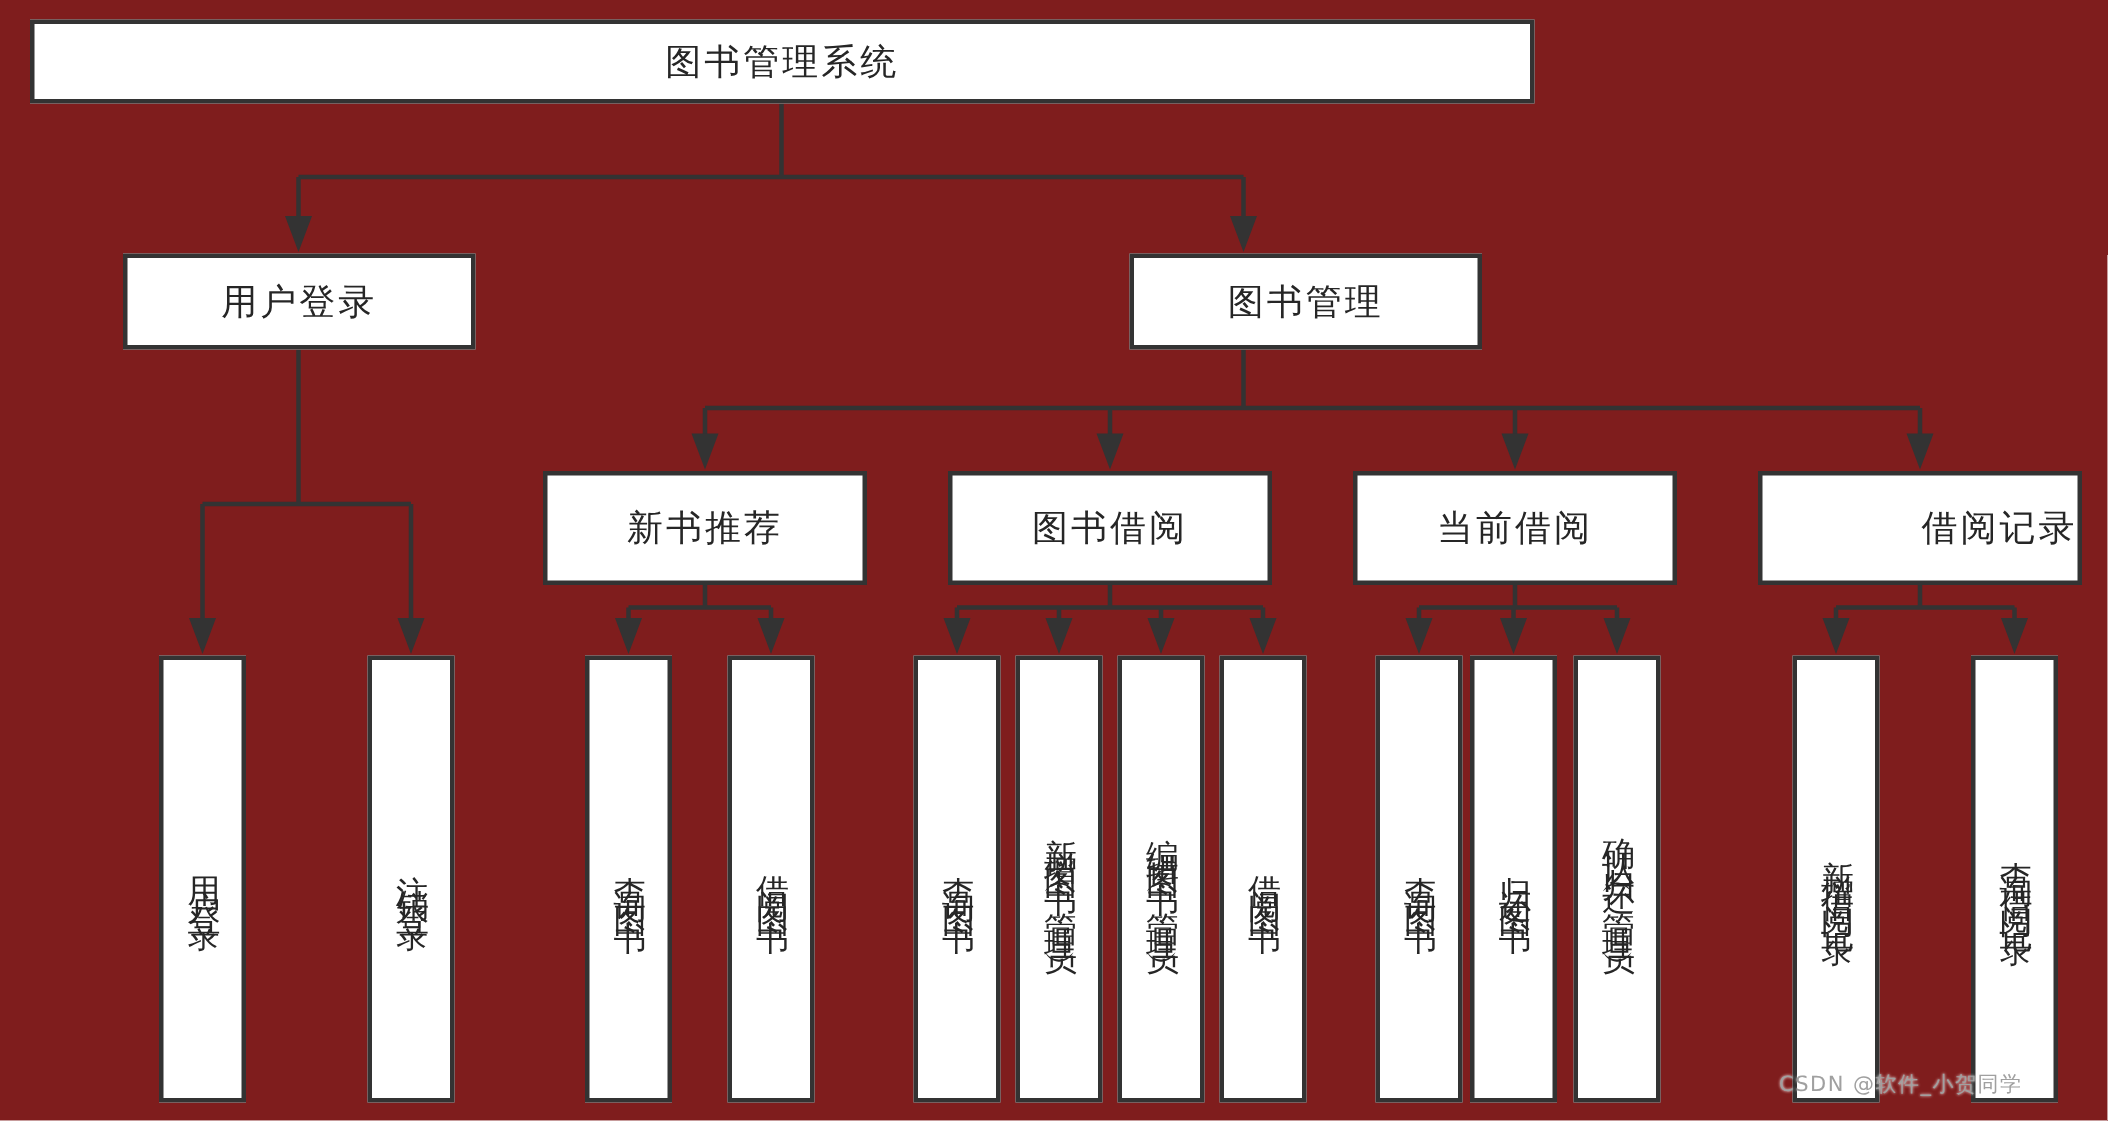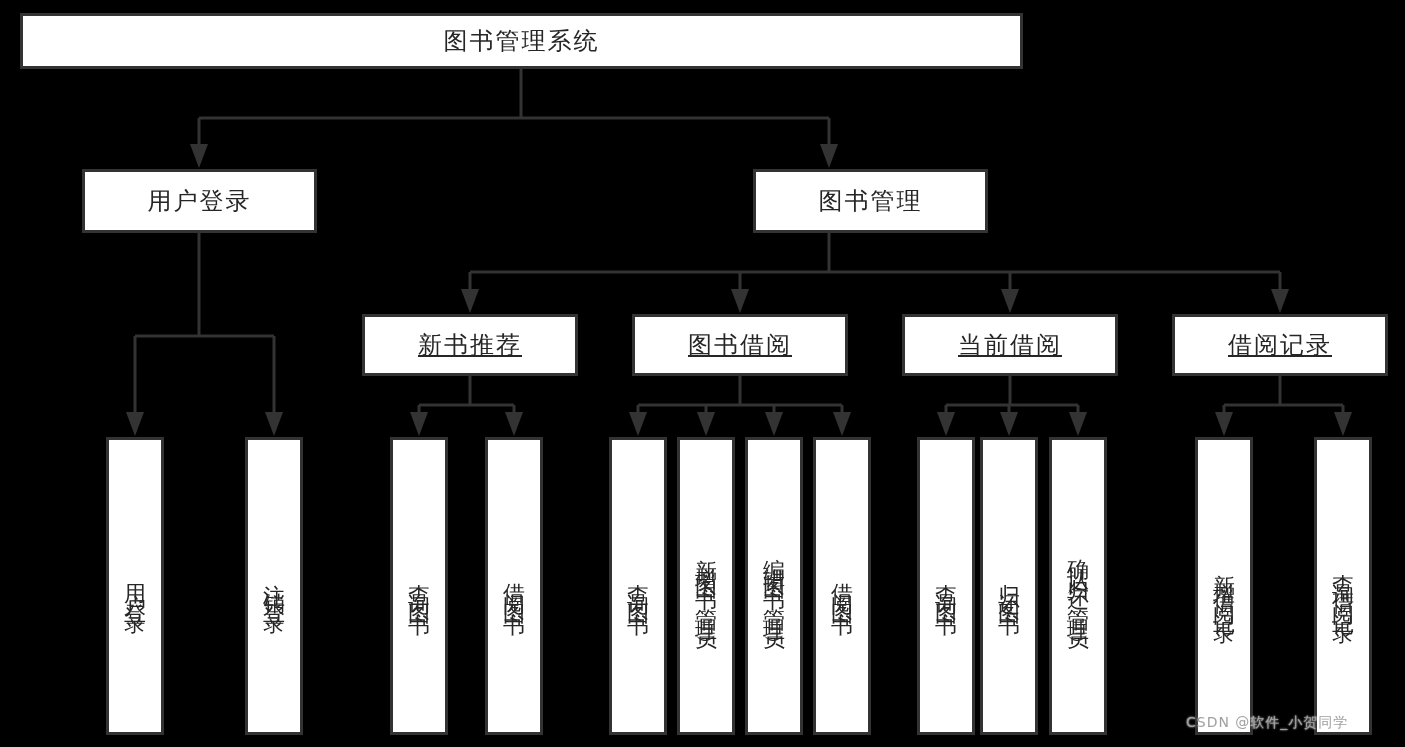--- a/index.html
+++ b/index.html
@@ -4,21 +4,21 @@
 <style>
   html, body {
     margin: 0;
     padding: 0;
     background: #ffffff;
   }
   #canvas {
     position: relative;
     width: 1405px;
     height: 747px;
-    background: #000000;
+    background: #7f1d1d;
     font-family: "DejaVu Sans", "Liberation Sans", sans-serif;
     overflow: hidden;
   }
   #connectors {
     position: absolute;
     left: 0;
     top: 0;
     width: 1405px;
     height: 747px;
   }
@@ -32,25 +32,25 @@
     justify-content: center;
     color: #262626;
     font-size: 24px;
     letter-spacing: 2px;
     white-space: nowrap;
     z-index: 2;
   }
   .node.root   { left: 20px;  top: 13px;  width: 1003px; height: 56px; }
   .node.l1a    { left: 82px;  top: 169px; width: 235px;  height: 64px; }
   .node.l1b    { left: 712px; top: 169px; width: 235px;  height: 64px; margin-left: 41px; }
-  .node.l2     { top: 314px;  width: 216px; height: 62px; text-decoration: underline; }
+  .node.l2     { top: 314px;  width: 216px; height: 76px; }
   .node.l2a    { left: 362px; }
   .node.l2b    { left: 632px; }
   .node.l2c    { left: 902px; }
-  .node.l2d    { left: 1172px; }
+  .node.l2d    { left: 1172px; justify-content: flex-end; }
   .node.leaf {
     top: 437px;
     width: 58px;
     height: 298px;
     font-size: 22px;
     letter-spacing: 0;
   }
   .leaf-text {
     writing-mode: vertical-rl;
     text-orientation: mixed;

